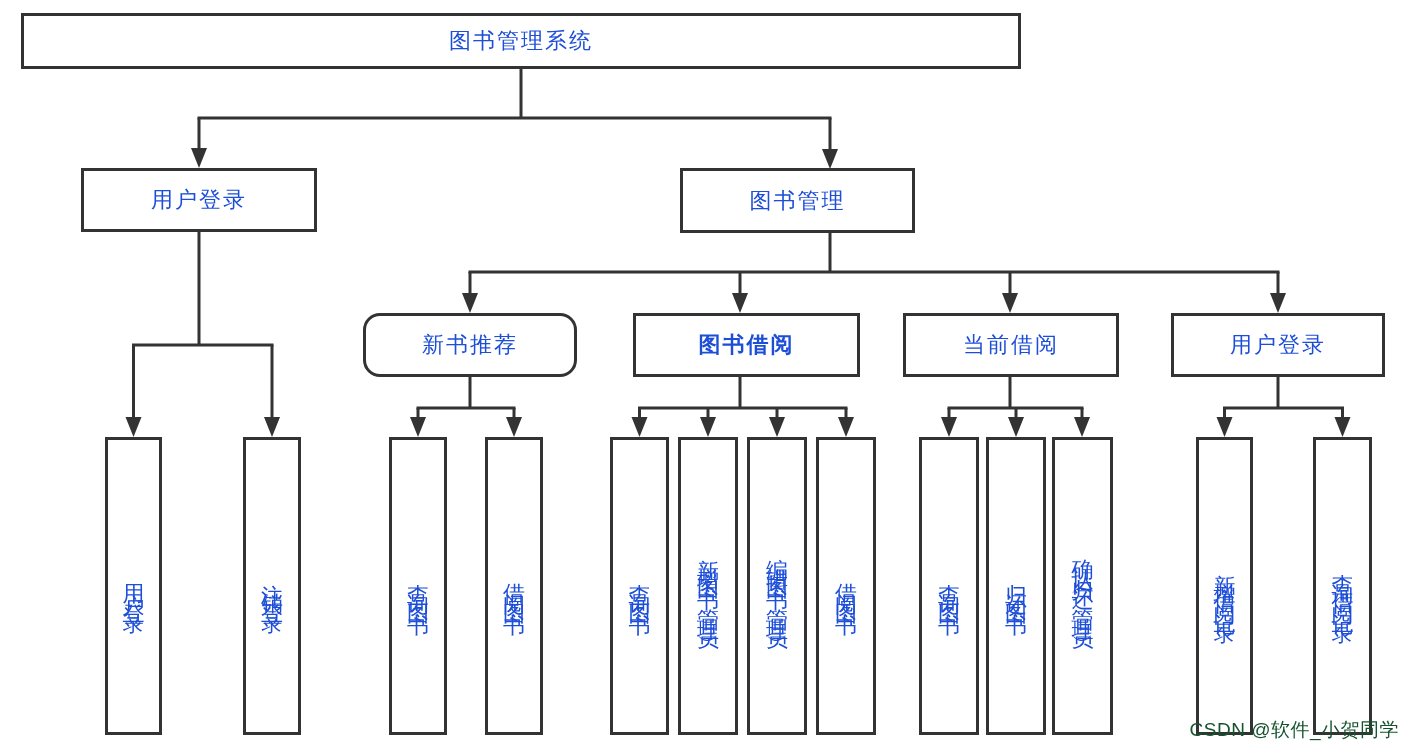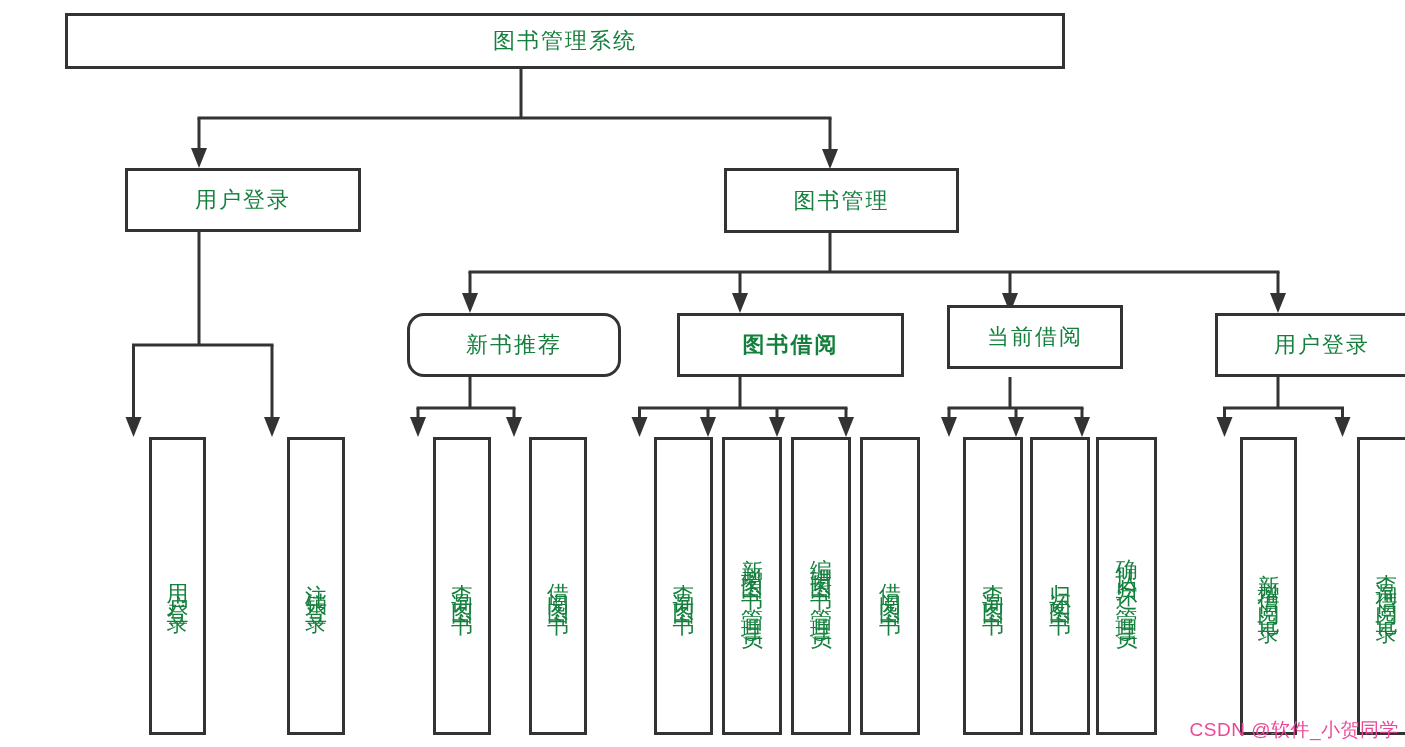--- a/index.html
+++ b/index.html
@@ -20,38 +20,37 @@
   .node {
     position: absolute;
     box-sizing: border-box;
     background: #ffffff;
     border: 3px solid #333333;
     display: flex;
     align-items: center;
     justify-content: center;
     font-size: 22px;
     letter-spacing: 2px;
-    color: #15803d;
+    color: #1d4ed8;
     z-index: 2;
     white-space: nowrap;
-    margin-left: 44px;
   }
   .leaf {
     writing-mode: vertical-rl;
     text-orientation: mixed;
     letter-spacing: 10px;
     line-height: 1;
     white-space: normal;
   }
   .watermark {
     position: absolute;
     right: 6px;
     bottom: 4px;
     font-size: 19px;
-    color: #ec4899;
+    color: #14532d;
     letter-spacing: 0.5px;
     z-index: 5;
   }
 </style>
 </head>
 <body>
 
 <div class="canvas">
 
   <svg class="connectors" viewBox="0 0 1405 747" xmlns="http://www.w3.org/2000/svg">
@@ -118,21 +117,21 @@
     </g>
   </svg>
 
   <div class="node" style="left:21px; top:13px; width:1000px; height:56px;">图书管理系统</div>
 
   <div class="node" style="left:81px; top:168px; width:236px; height:64px;">用户登录</div>
   <div class="node" style="left:680px; top:168px; width:235px; height:65px;">图书管理</div>
 
   <div class="node" style="left:363px; top:313px; width:214px; height:64px;border-radius:17px;">新书推荐</div>
   <div class="node" style="left:633px; top:313px; width:227px; height:64px;font-weight:bold;">图书借阅</div>
-  <div class="node" style="left:903px; top:305px; width:176px; height:64px;">当前借阅</div>
+  <div class="node" style="left:903px; top:313px; width:216px; height:64px;">当前借阅</div>
   <div class="node" style="left:1171px; top:313px; width:214px; height:64px;">用户登录</div>
 
   <div class="node leaf" style="left:105px; top:437px; width:57px; height:298px;">用户登录</div>
   <div class="node leaf" style="left:243px; top:437px; width:58px; height:298px;">注销登录</div>
 
   <div class="node leaf" style="left:389px; top:437px; width:58px; height:298px;">查询图书</div>
   <div class="node leaf" style="left:485px; top:437px; width:58px; height:298px;">借阅图书</div>
 
   <div class="node leaf" style="left:610px; top:437px; width:59px; height:298px;">查询图书</div>
   <div class="node leaf" style="left:678px; top:437px; width:60px; height:298px;">新增图书（管理员）</div>

